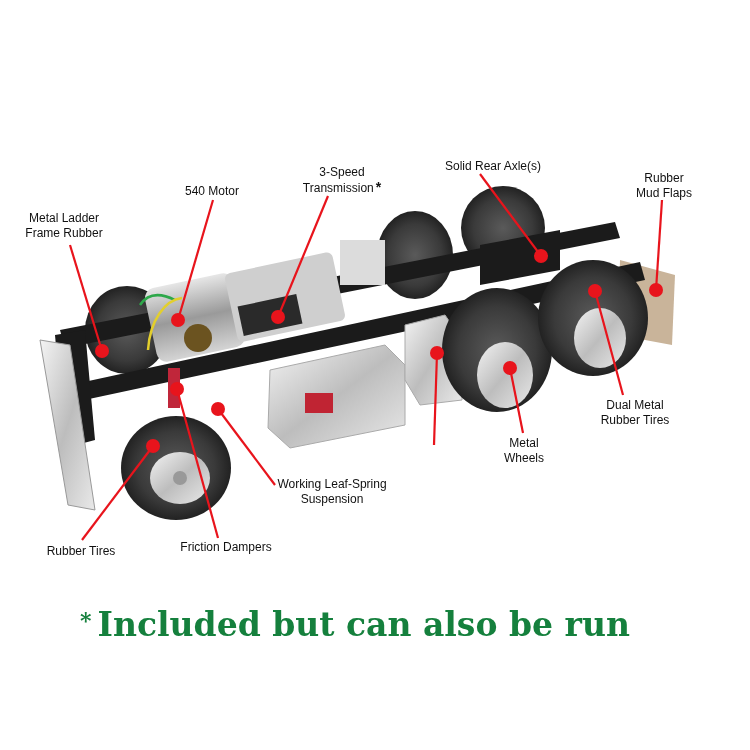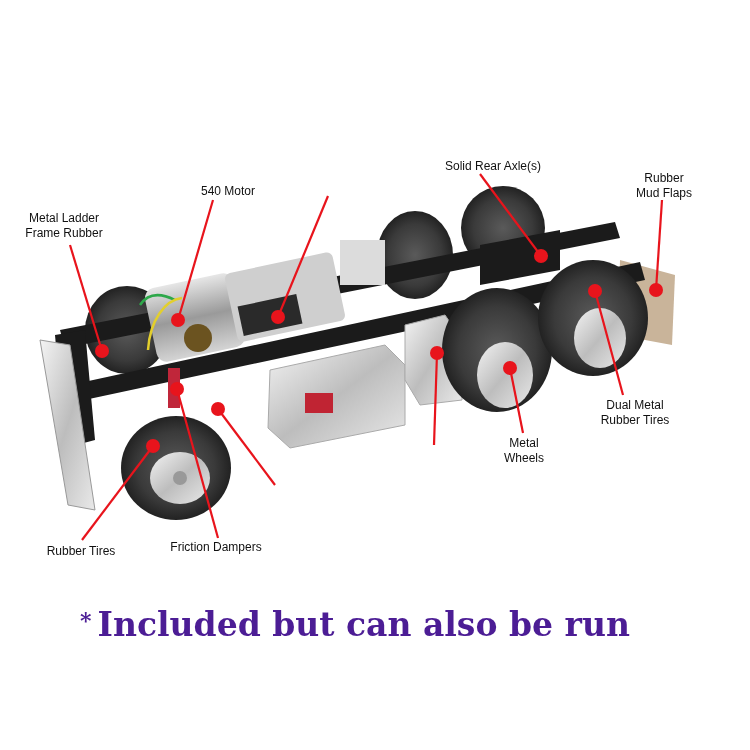--- a/index.html
+++ b/index.html
@@ -3,21 +3,21 @@
 <meta charset="utf-8">
 <style>
   html, body { margin:0; padding:0; background:#ffffff; }
   body { width:750px; height:750px; position:relative; overflow:hidden;
          font-family:"Liberation Sans", sans-serif; }
   #stage { position:absolute; left:0; top:0; width:750px; height:750px; }
   .label { position:absolute; font-size:12px; color:#111; text-align:center;
            line-height:15px; white-space:nowrap; transform:translateX(-50%); }
   .label .ast { font-size:14px; font-weight:bold; color:#111; margin-left:2px; }
   #footnote { position:absolute; left:80px; top:598px; font-family:"DejaVu Serif", serif;
-              font-weight:bold; color:#4c1d95; font-size:33px; line-height:44px; }
+              font-weight:bold; color:#15803d; font-size:33px; line-height:44px; }
   #footnote .star { font-size:22px; vertical-align:8px; margin-right:6px; }
   #footnote .line2 { padding-left:24px; display:block; }
 </style>
 </head>
 <body>
 
 <div id="stage">
   <svg id="illus" width="750" height="750" viewBox="0 0 750 750" style="position:absolute;left:0;top:0">
     <defs>
       <radialGradient id="tire" cx="50%" cy="50%" r="50%">
@@ -115,39 +115,47 @@
       <circle cx="218" cy="409" r="7"></circle>
       <circle cx="177" cy="389" r="7"></circle>
       <circle cx="153" cy="446" r="7"></circle>
     </g>
   </svg>
 
   <div class="label" style="left:64px;top:211px">
     <div>Metal Ladder</div>
     <div>Frame Rubber</div>
   </div>
-  <div class="label" style="left:228px;top:184px">
+  <div class="label" style="left:212px;top:184px">
     <div>540 Motor</div>
+  </div>
+  <div class="label" style="left:342px;top:165px">
+    <div>3-Speed</div>
+    <div><span>Transmission</span><span class="ast">*</span></div>
   </div>
   <div class="label" style="left:493px;top:159px">
     <div>Solid Rear Axle(s)</div>
   </div>
   <div class="label" style="left:664px;top:171px">
     <div>Rubber</div>
     <div>Mud Flaps</div>
   </div>
   <div class="label" style="left:635px;top:398px">
     <div>Dual Metal</div>
     <div>Rubber Tires</div>
   </div>
   <div class="label" style="left:524px;top:436px">
     <div>Metal</div>
     <div>Wheels</div>
   </div>
-  <div class="label" style="left:216px;top:540px">
+  <div class="label" style="left:332px;top:477px">
+    <div>Working Leaf-Spring</div>
+    <div>Suspension</div>
+  </div>
+  <div class="label" style="left:226px;top:540px">
     <div>Friction Dampers</div>
   </div>
   <div class="label" style="left:81px;top:544px">
     <div>Rubber Tires</div>
   </div>
 
   <div id="footnote">
     <span class="star">*</span><span>Included but can also be run</span>
   </div>
 </div>

